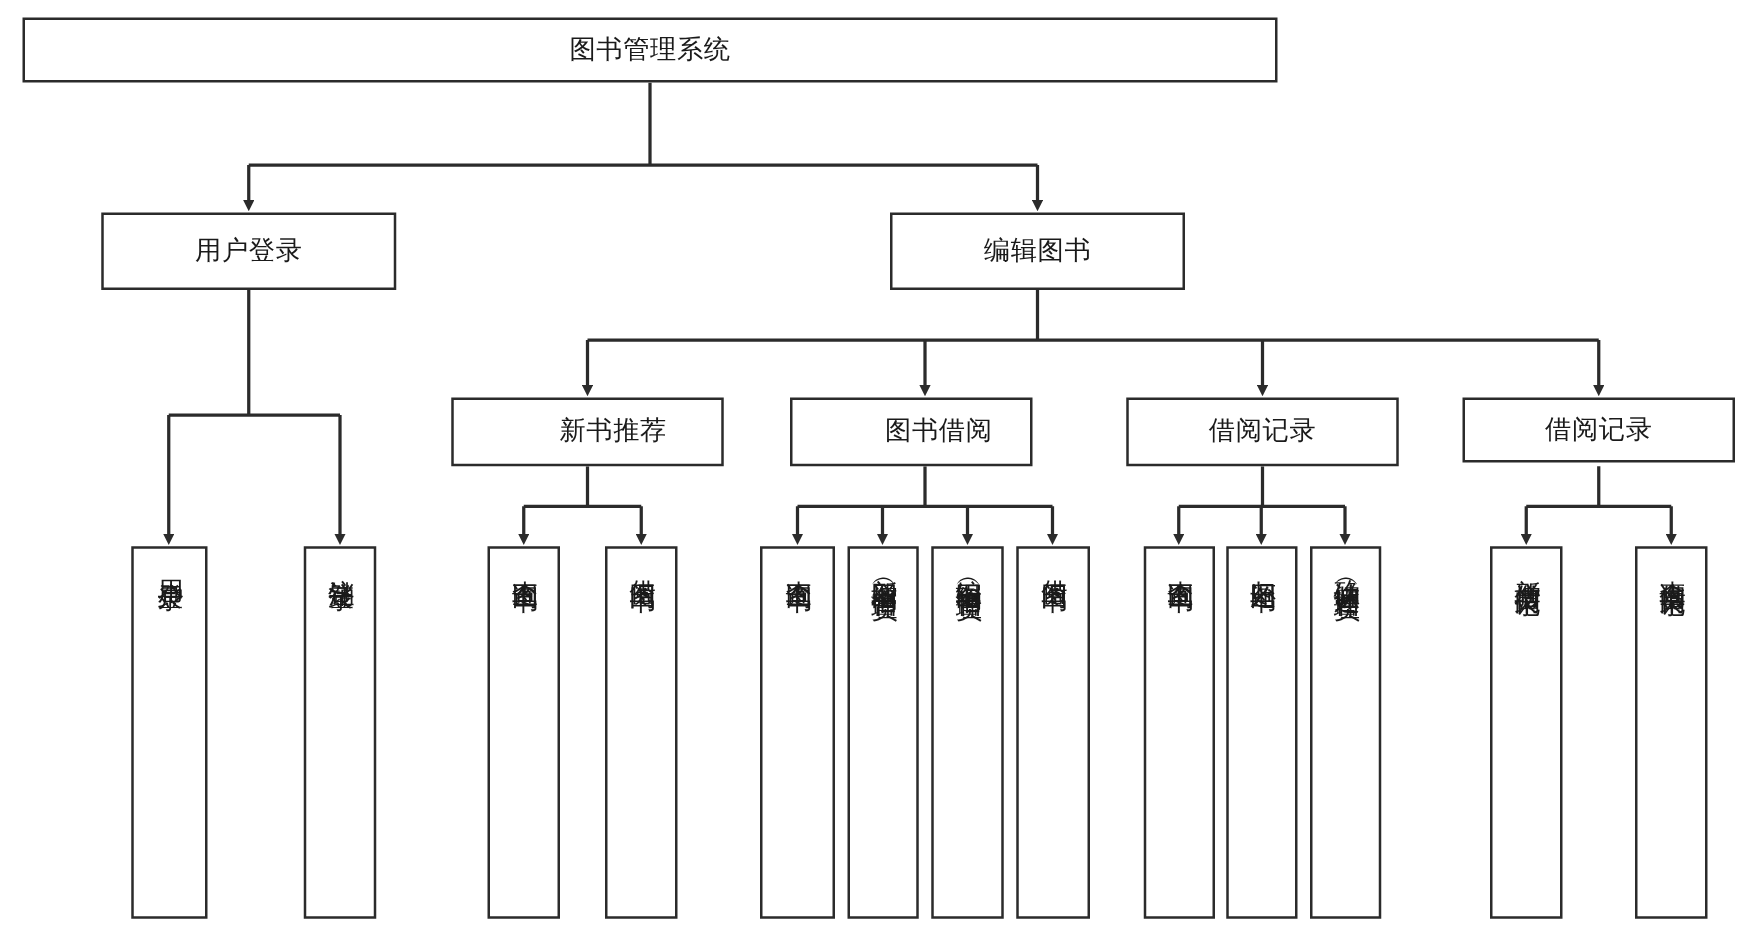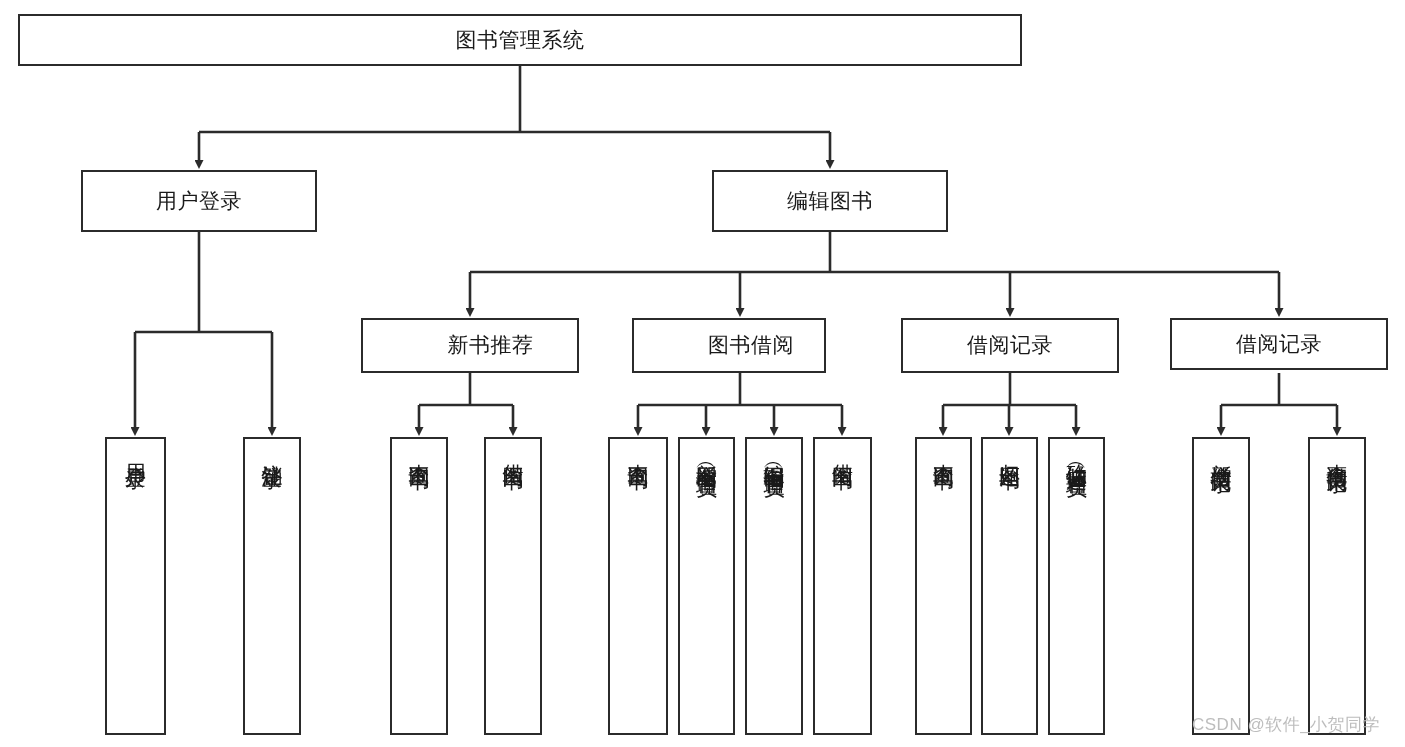--- a/index.html
+++ b/index.html
@@ -167,15 +167,14 @@
         <span class="node-label">确认归还（管理员）</span>
       </div>
       <div class="node-box vertical" style="left: 1192px; top: 437px; width: 58px; height: 298px;">
         <span class="node-label">新增借阅记录</span>
       </div>
       <div class="node-box vertical" style="left: 1308px; top: 437px; width: 58px; height: 298px;">
         <span class="node-label">查询借阅记录</span>
       </div>
     </div>
 
-  <div class="watermark" style="left:1192px; top:713px;">CSDN @软件_小贺同学</div>
 
 </div>
 
 </body></html>

